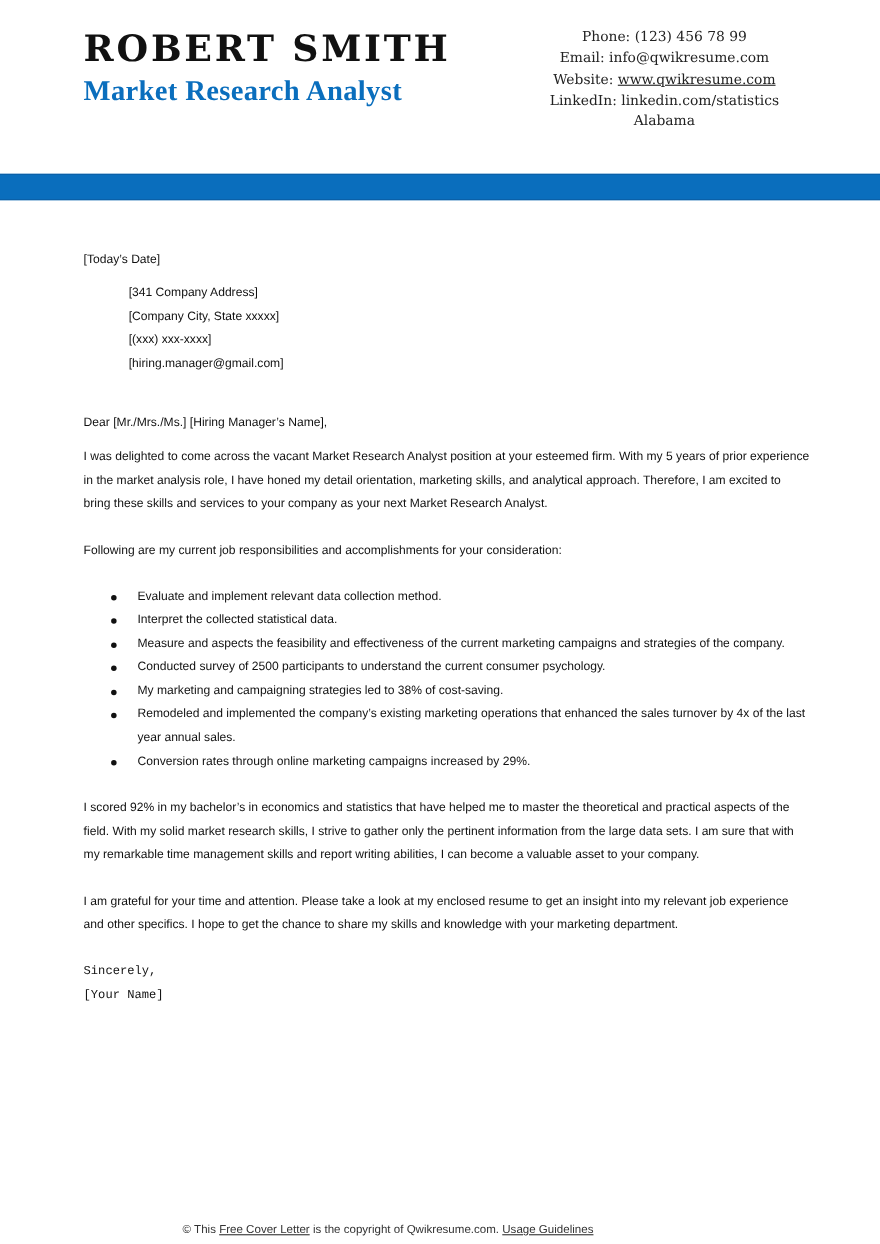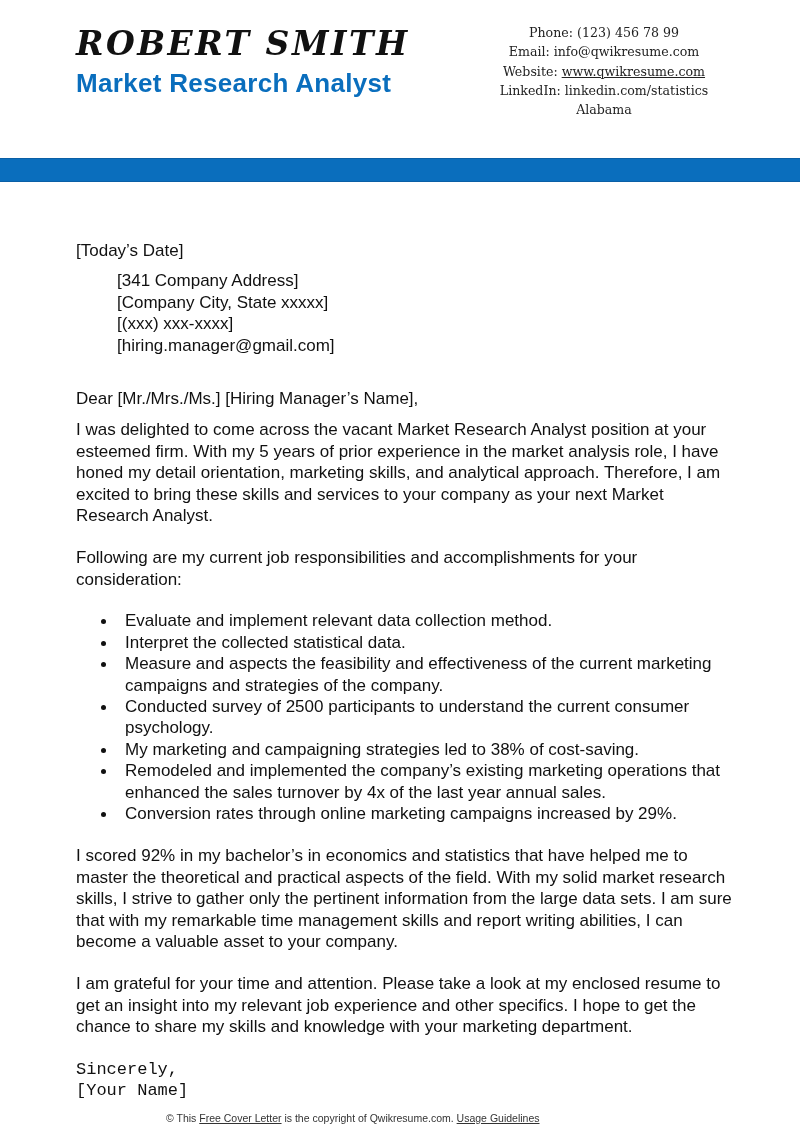--- a/index.html
+++ b/index.html
@@ -4,39 +4,39 @@
 <style>
   html, body { margin: 0; padding: 0; }
   body {
     width: 800px; height: 1131px; background: #ffffff; position: relative; overflow: hidden;
     color: #111111;
   }
   .header { position: absolute; left: 0; top: 0; width: 800px; height: 160px; }
   .name {
     position: absolute; left: 76px; top: 24px;
     font-family: "DejaVu Serif", serif; font-weight: bold; font-size: 33px; letter-spacing: 2.5px;
-    color: #111111; line-height: 40px; white-space: nowrap; font-style: italic;
+    color: #111111; line-height: 40px; white-space: nowrap;
   }
   .job-title {
     position: absolute; left: 76px; top: 66px;
-    font-family: Liberation Sans, sans-serif; font-weight: bold; font-size: 26px; letter-spacing: 0.3px;
+    font-family: Liberation Serif, serif; font-weight: bold; font-size: 26px; letter-spacing: 0.3px;
     color: #0a6ebd; line-height: 34px; white-space: nowrap;
   }
   .contact {
     position: absolute; right: 66px; top: 23px; width: 260px; text-align: center;
     font-family: "DejaVu Serif", serif; font-size: 12.6px; line-height: 19.3px; color: #222222;
   }
   .contact a { color: #222222; text-decoration: underline; }
   .band {
     position: absolute; left: 0; top: 158px; width: 800px; height: 22px;
     background: #0a6ebd; border-top: 1px solid #0a5fa6; border-bottom: 1px solid #0a5fa6;
   }
   .body-text {
-    position: absolute; left: 76px; top: 240px; width: 660px;
-    font-family: "Liberation Sans", sans-serif; font-size: 17px; line-height: 21.4px; color: #111111;
+    position: absolute; left: 76px; top: 226px; width: 660px;
+    font-family: "Liberation Sans", sans-serif; font-size: 11px; line-height: 21.4px; color: #111111;
   }
   .body-text p { margin: 0; }
   .date { margin-bottom: 9px !important; }
   .addr-block { margin-bottom: 32px !important; margin-left: 41px; }
   .salutation { margin-bottom: 10px !important; }
   .para { margin-bottom: 21px !important; }
   .intro-list { margin-bottom: 20px !important; }
   ul.bullets { margin: 0 0 21px 0; padding-left: 49px; list-style: none; }
   ul.bullets li { position: relative; }
   ul.bullets li .dot {

